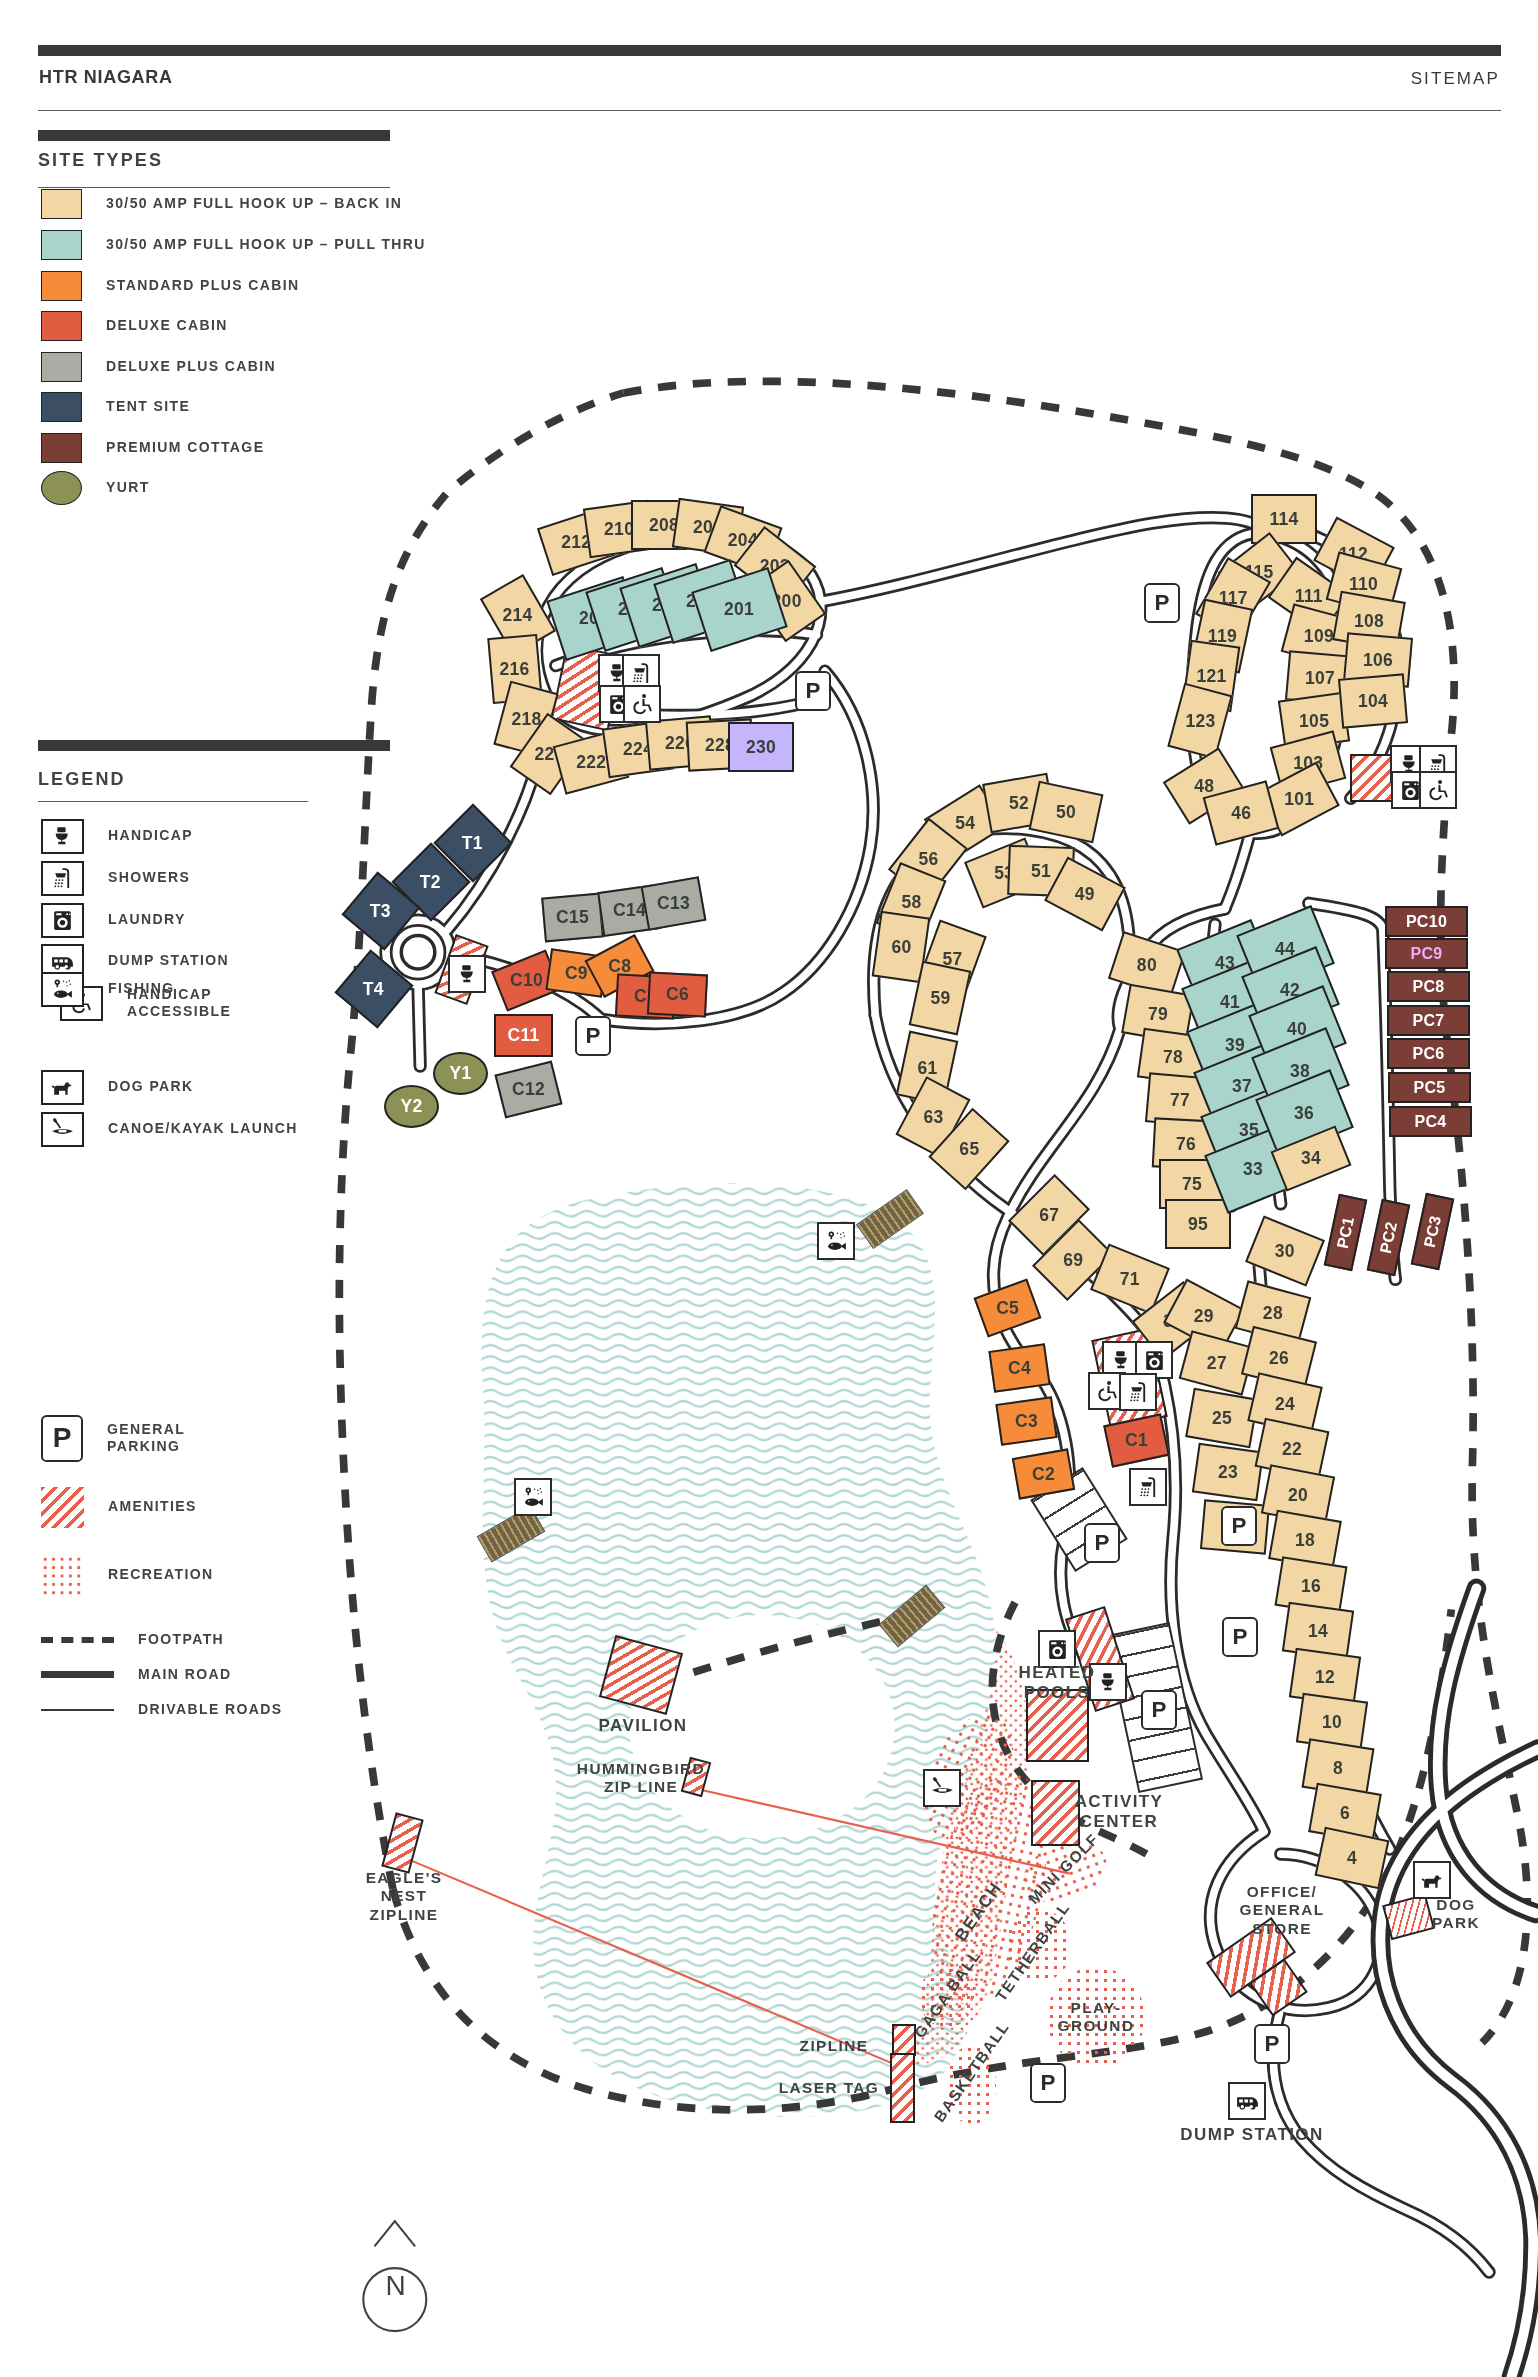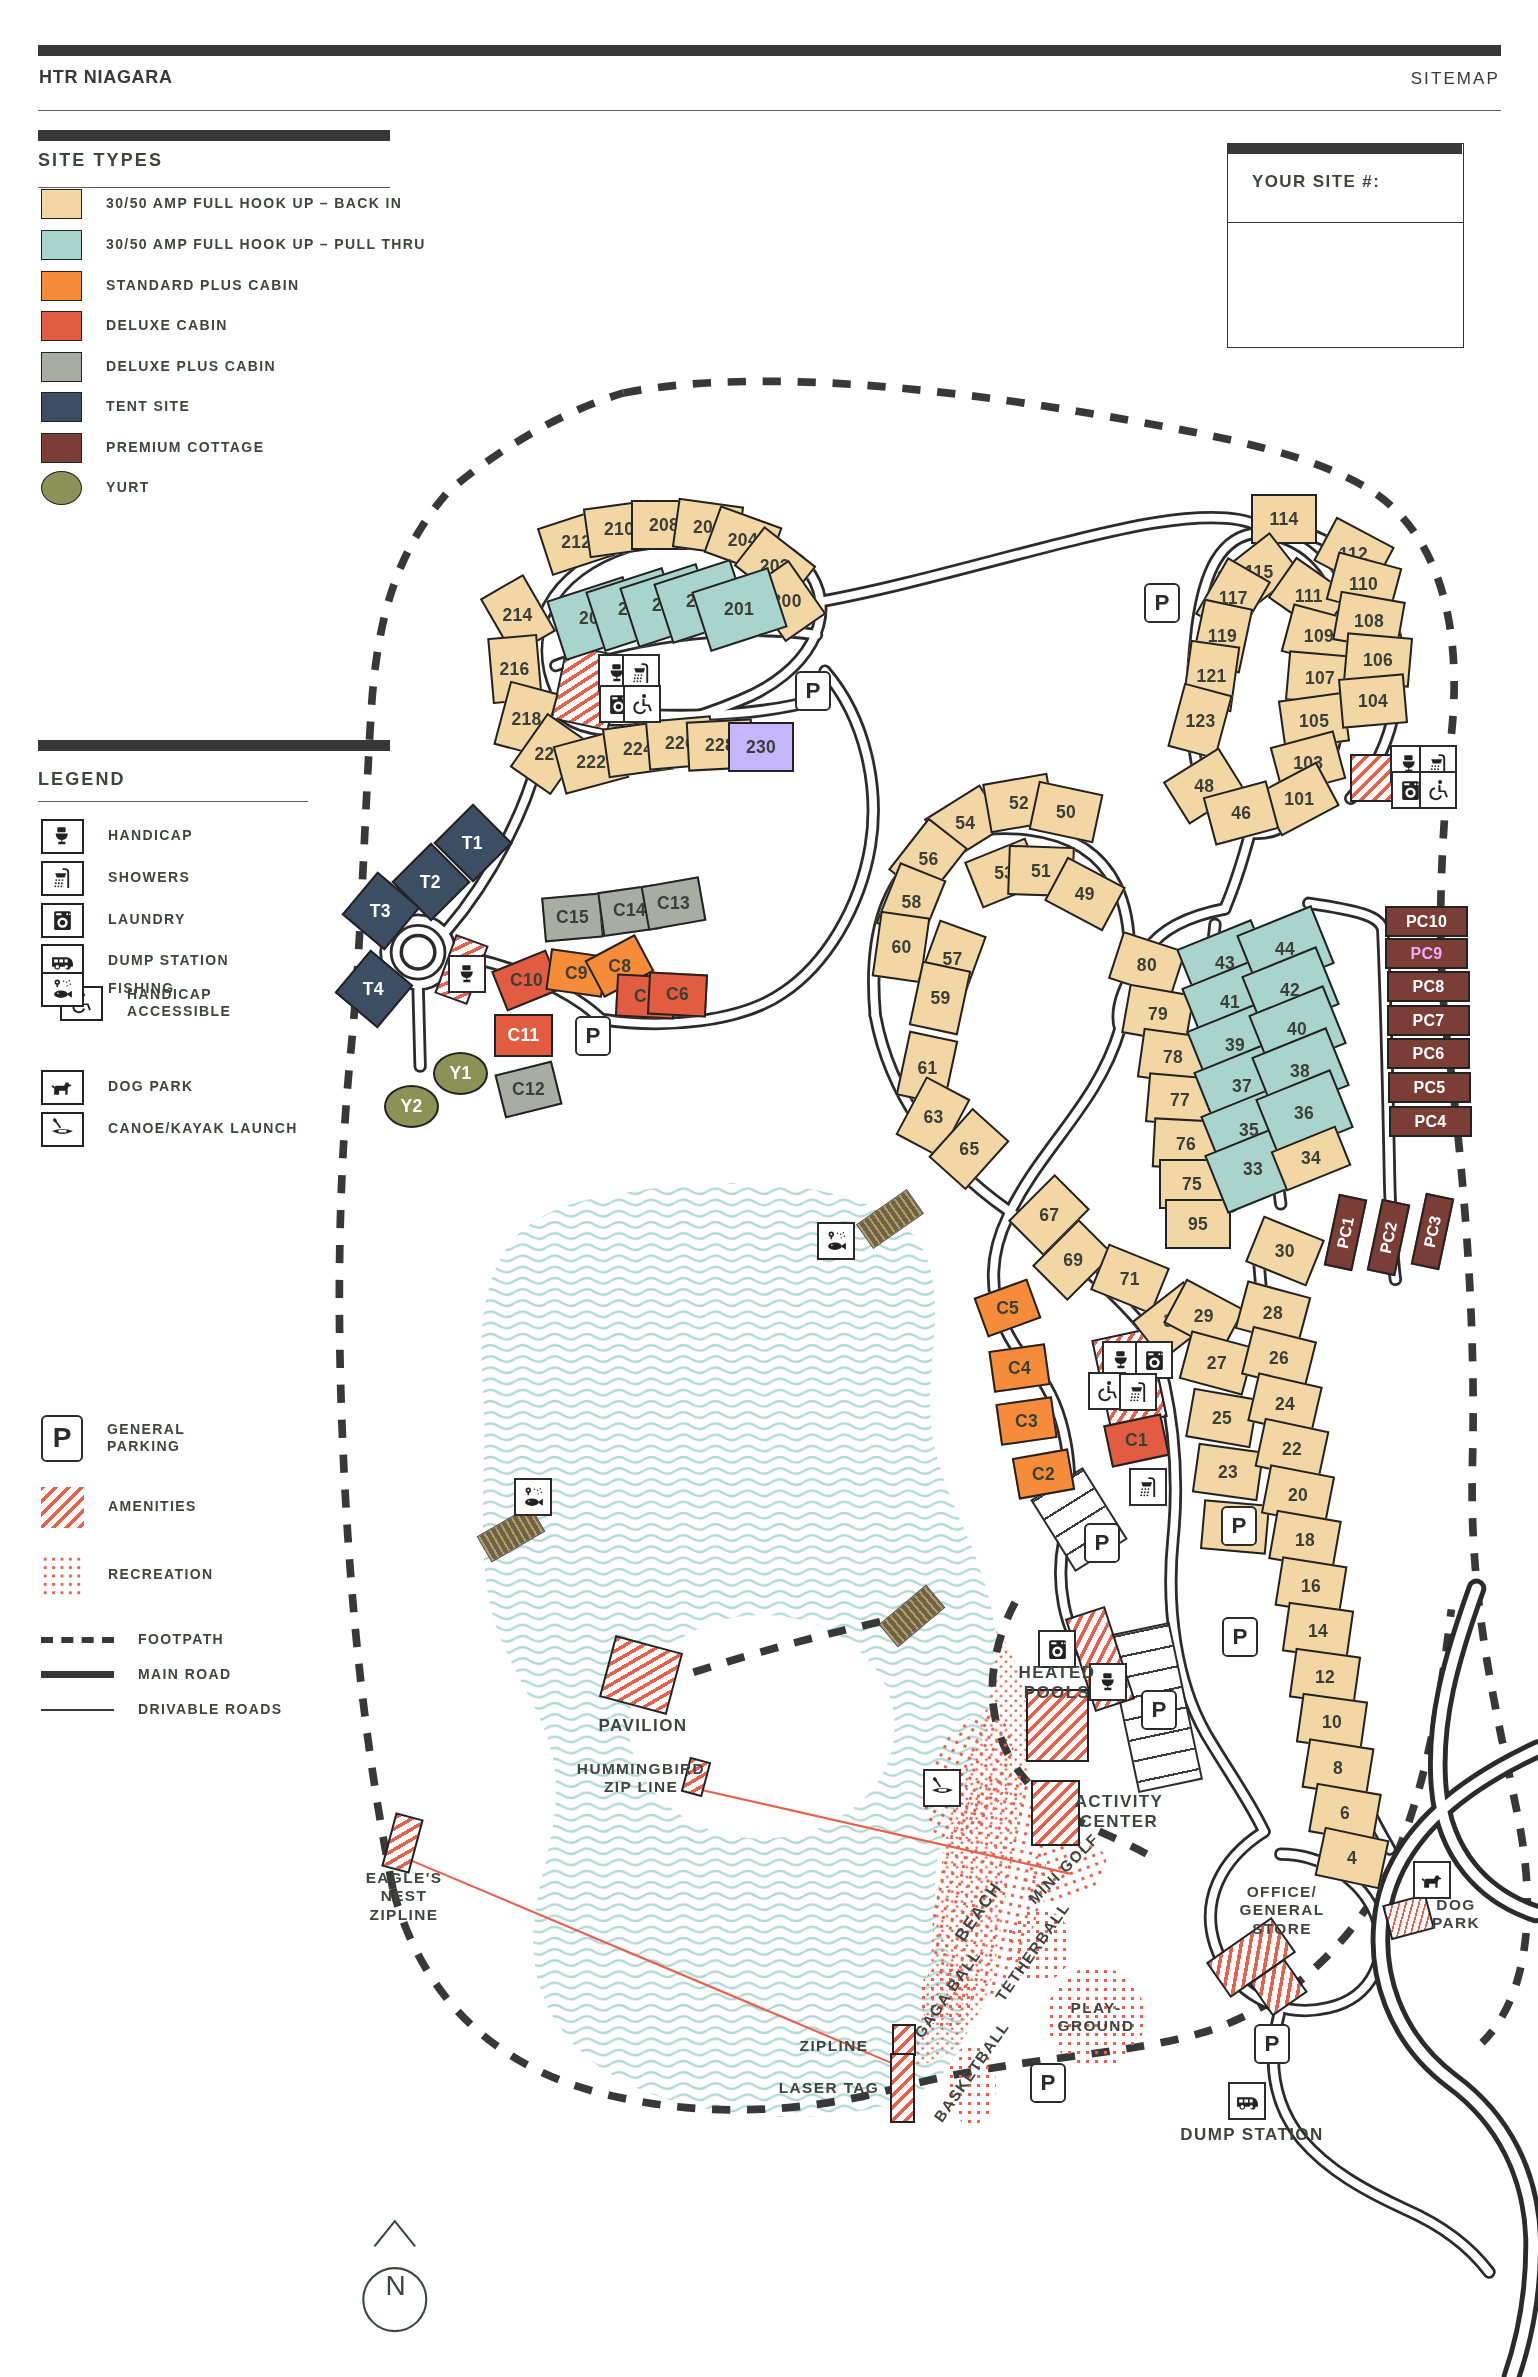--- a/index.html
+++ b/index.html
@@ -228,25 +228,20 @@
       <div class="strow" style="left: 41px; top: 1665px; height: 19.6px;">
         <div class="linesample ls-thick"></div>
         <div class="lglabel">MAIN ROAD</div>
       </div>
       <div class="strow" style="left: 41px; top: 1700px; height: 19.6px;">
         <div class="linesample ls-thin"></div>
         <div class="lglabel">DRIVABLE ROADS</div>
       </div>
     </div>
 
-  <div class="ysbox">
-    <div class="cap"></div>
-    <div class="lbl">YOUR SITE #:</div>
-    <div class="div"></div>
-  </div>
 
   <div class="maplayer">
     <svg class="mapsvg" width="1538" height="2377" viewBox="0 0 2200 3400">
       <defs>
         <pattern id="waves" width="46" height="16" patternUnits="userSpaceOnUse">
           <path d="M0 8 Q 11.5 0 23 8 T 46 8" fill="none" stroke="#AFD8D4" stroke-width="3.2"></path>
         </pattern>
         <pattern id="recdots" width="14" height="14" patternUnits="userSpaceOnUse">
           <circle cx="4" cy="4" r="2" fill="#E8604C"></circle>
             <circle cx="11" cy="11" r="2" fill="#E8604C"></circle>

